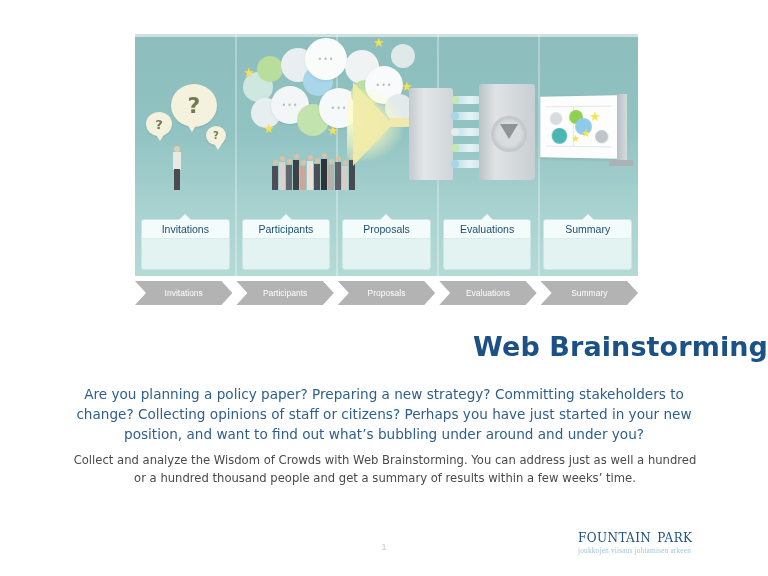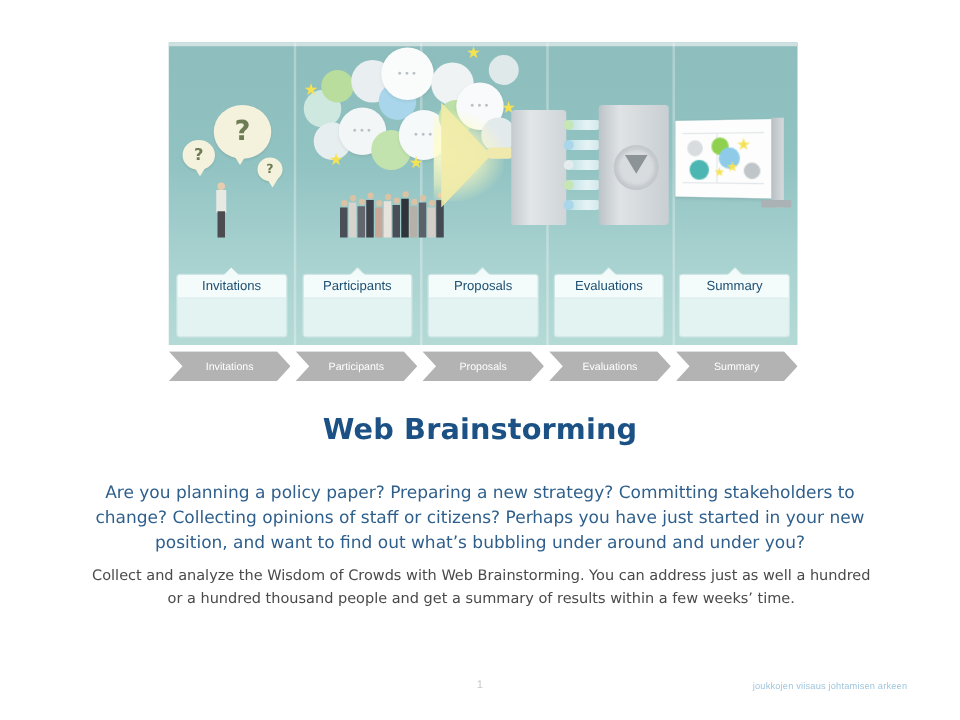--- a/index.html
+++ b/index.html
@@ -343,23 +343,23 @@
     clip-path: polygon(0 0, calc(100% - 11px) 0, 100% 50%, calc(100% - 11px) 100%, 0 100%, 11px 50%);
   }
   .chev:last-child { margin-right: 0; }
 
   
   .title {
     position: absolute;
     left: 0;
     right: 0;
     top: 331px;
-    text-align: center;
+    text-align: right;
     color: #1b5184;
-    font-size: 23px;
+    font-size: 27px;
     font-weight: bold;
     font-family: "DejaVu Sans", sans-serif;
     letter-spacing: 0.1px;
   }
   .lead {
     position: absolute;
     left: 64px;
     width: 640px;
     top: 385px;
     text-align: center;
@@ -403,26 +403,25 @@
     font-family: "DejaVu Serif", serif;
     font-size: 17.5px;
     letter-spacing: 0.4px;
     font-variant: small-caps;
     text-transform: lowercase;
     line-height: 1;
     white-space: nowrap;
   }
   .brand-tagline {
     color: #9fc6dd;
-    font-family: Liberation Sans, sans-serif;
+    font-family: Liberation Serif, serif;
     font-size: 7.4px;
     letter-spacing: 0.15px;
-    margin-top: 16px;
+    margin-top: 0;
     white-space: nowrap;
-    text-align: center;
   }
 </style>
 </head>
 <body>
 
 <div class="slide-illustration">
   <div class="illus-canvas">
     <div class="illus-top-edge"></div>
 
     <div class="panel-divider d1"></div>
@@ -615,14 +614,15 @@
     <span>Summary</span>
   </div>
 </div>
 
 <div class="title">Web Brainstorming</div>
 <div class="lead">Are you planning a policy paper? Preparing a new strategy? Committing stakeholders to change? Collecting opinions of staff or citizens? Perhaps you have just started in your new position, and want to find out what’s bubbling under around and under you?</div>
 <div class="body-copy">Collect and analyze the Wisdom of Crowds with Web Brainstorming. You can address just as well a hundred or a hundred thousand people and get a summary of results within a few weeks’ time.</div>
 
 <div class="page-number">1</div>
 <div class="brand">
+  <div class="brand-name">Fountain Park</div>
   <div class="brand-tagline">joukkojen viisaus johtamisen arkeen</div>
 </div>
 
 </body></html>

